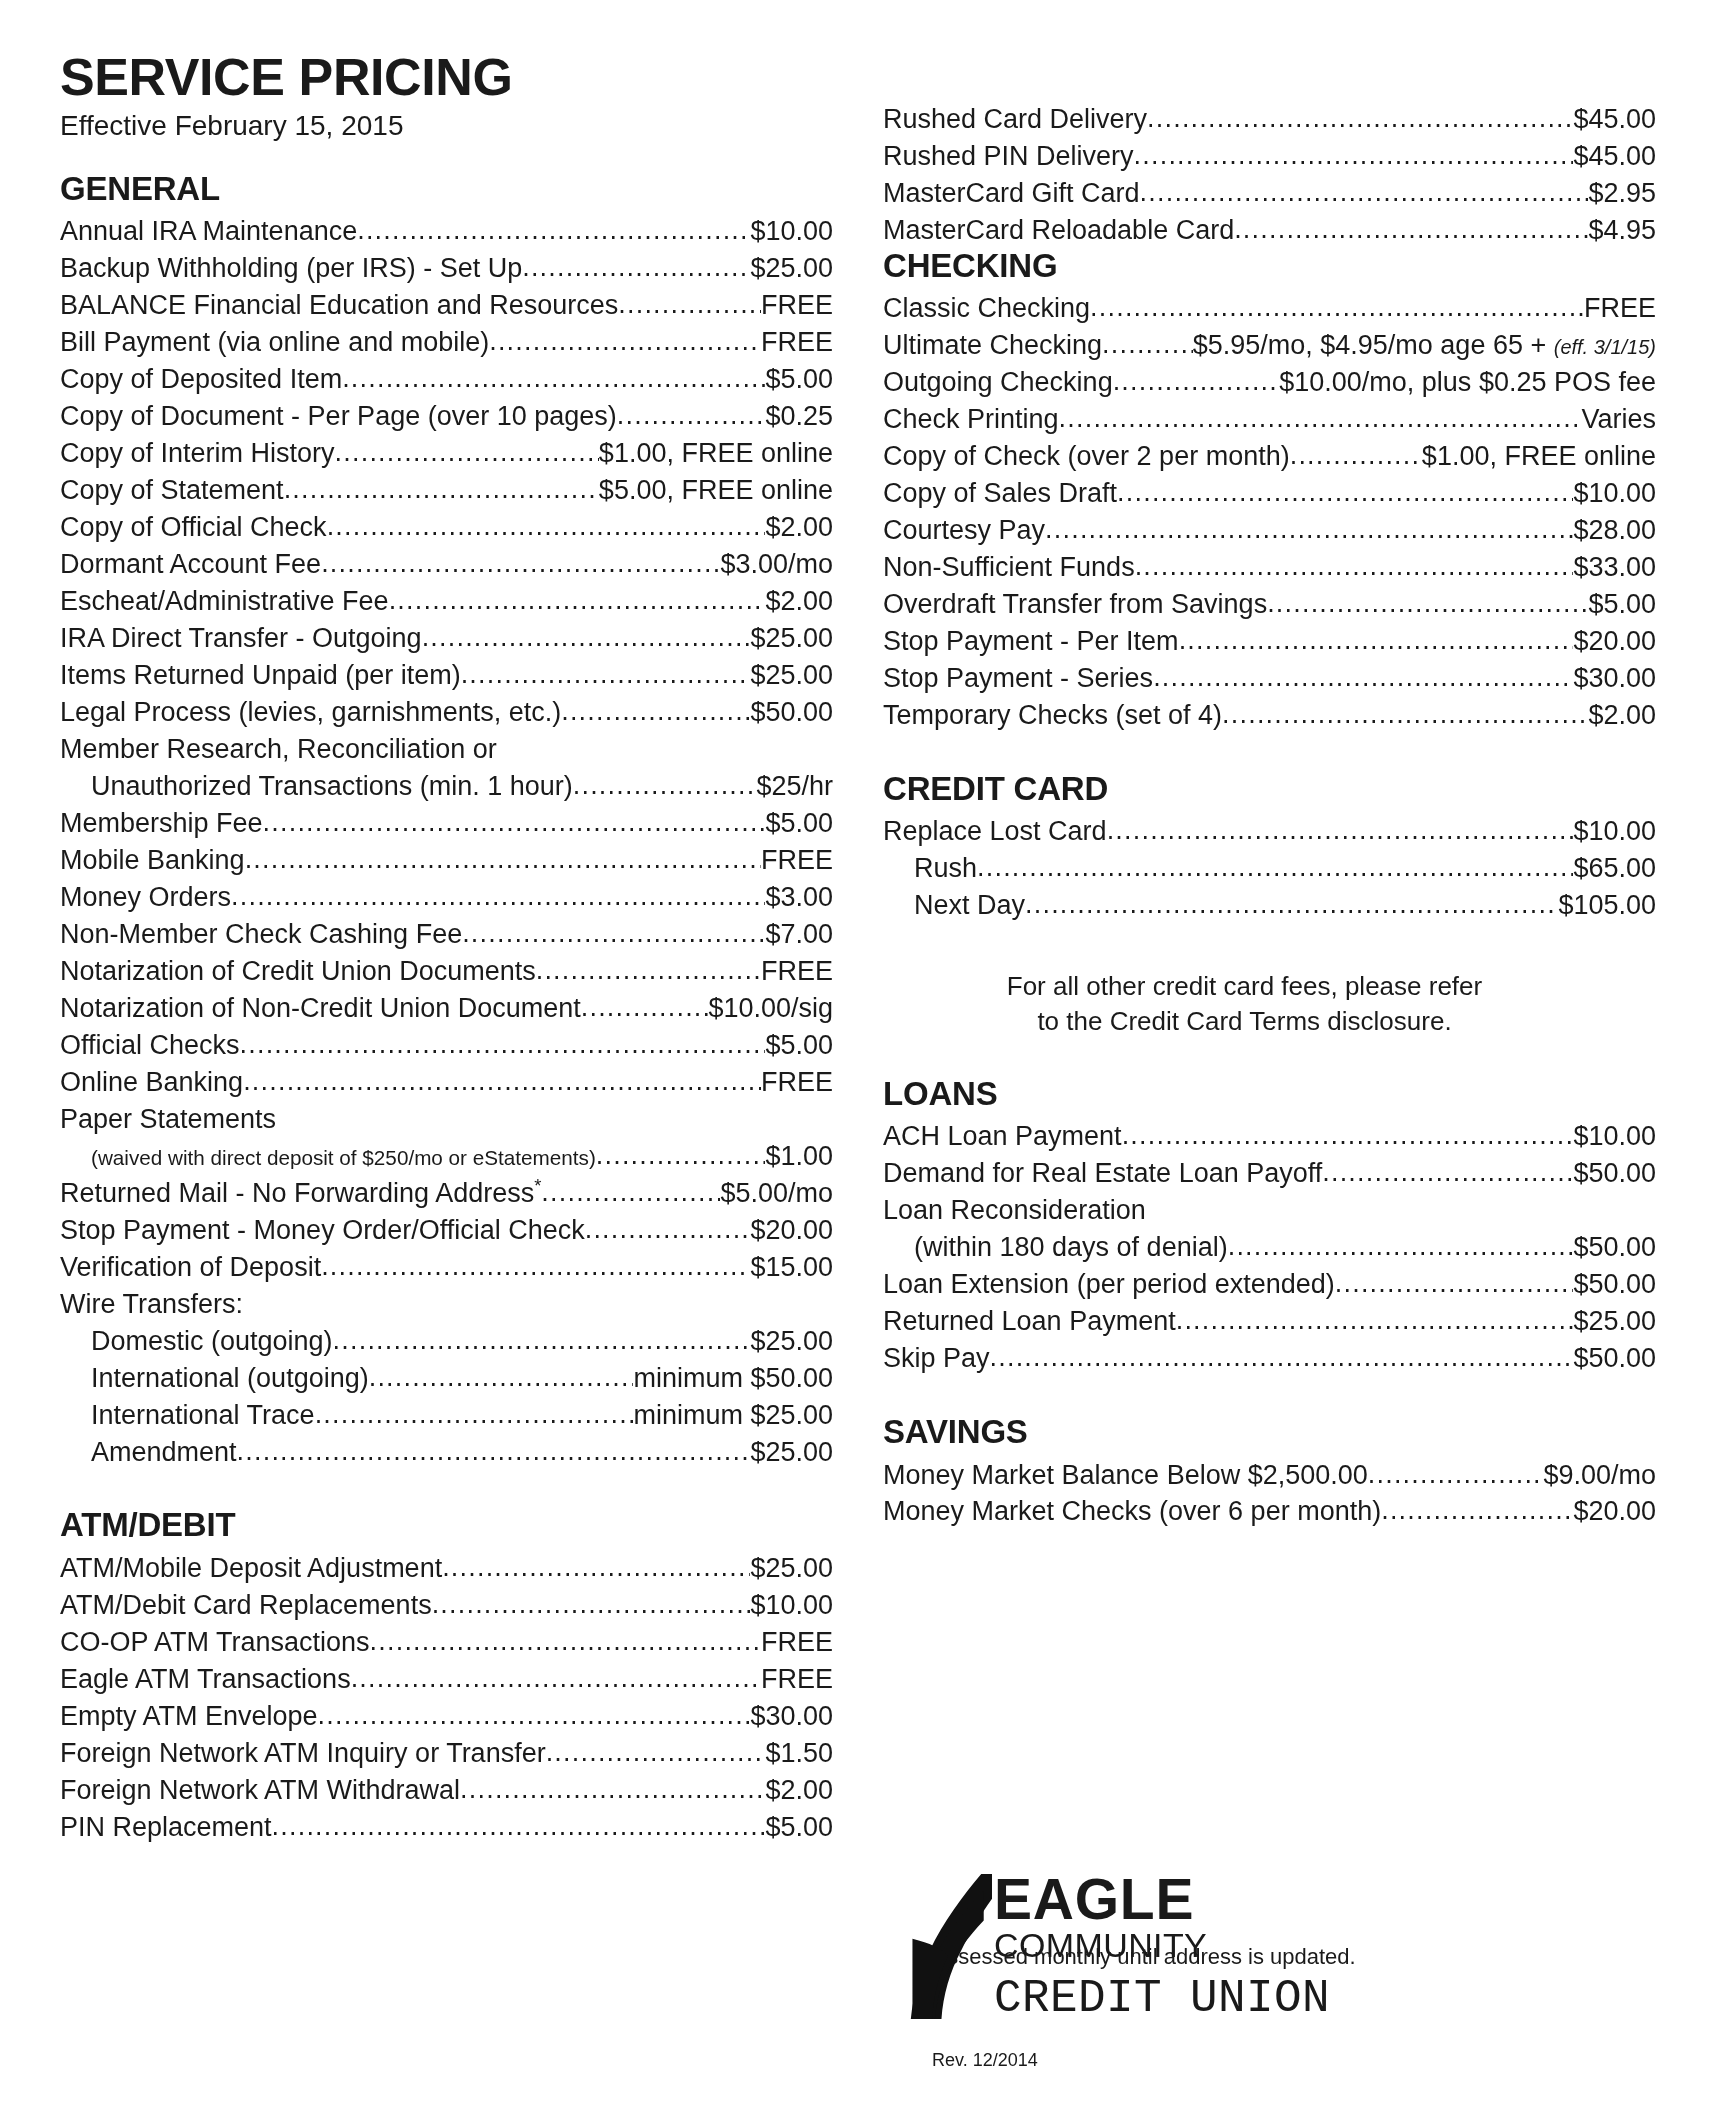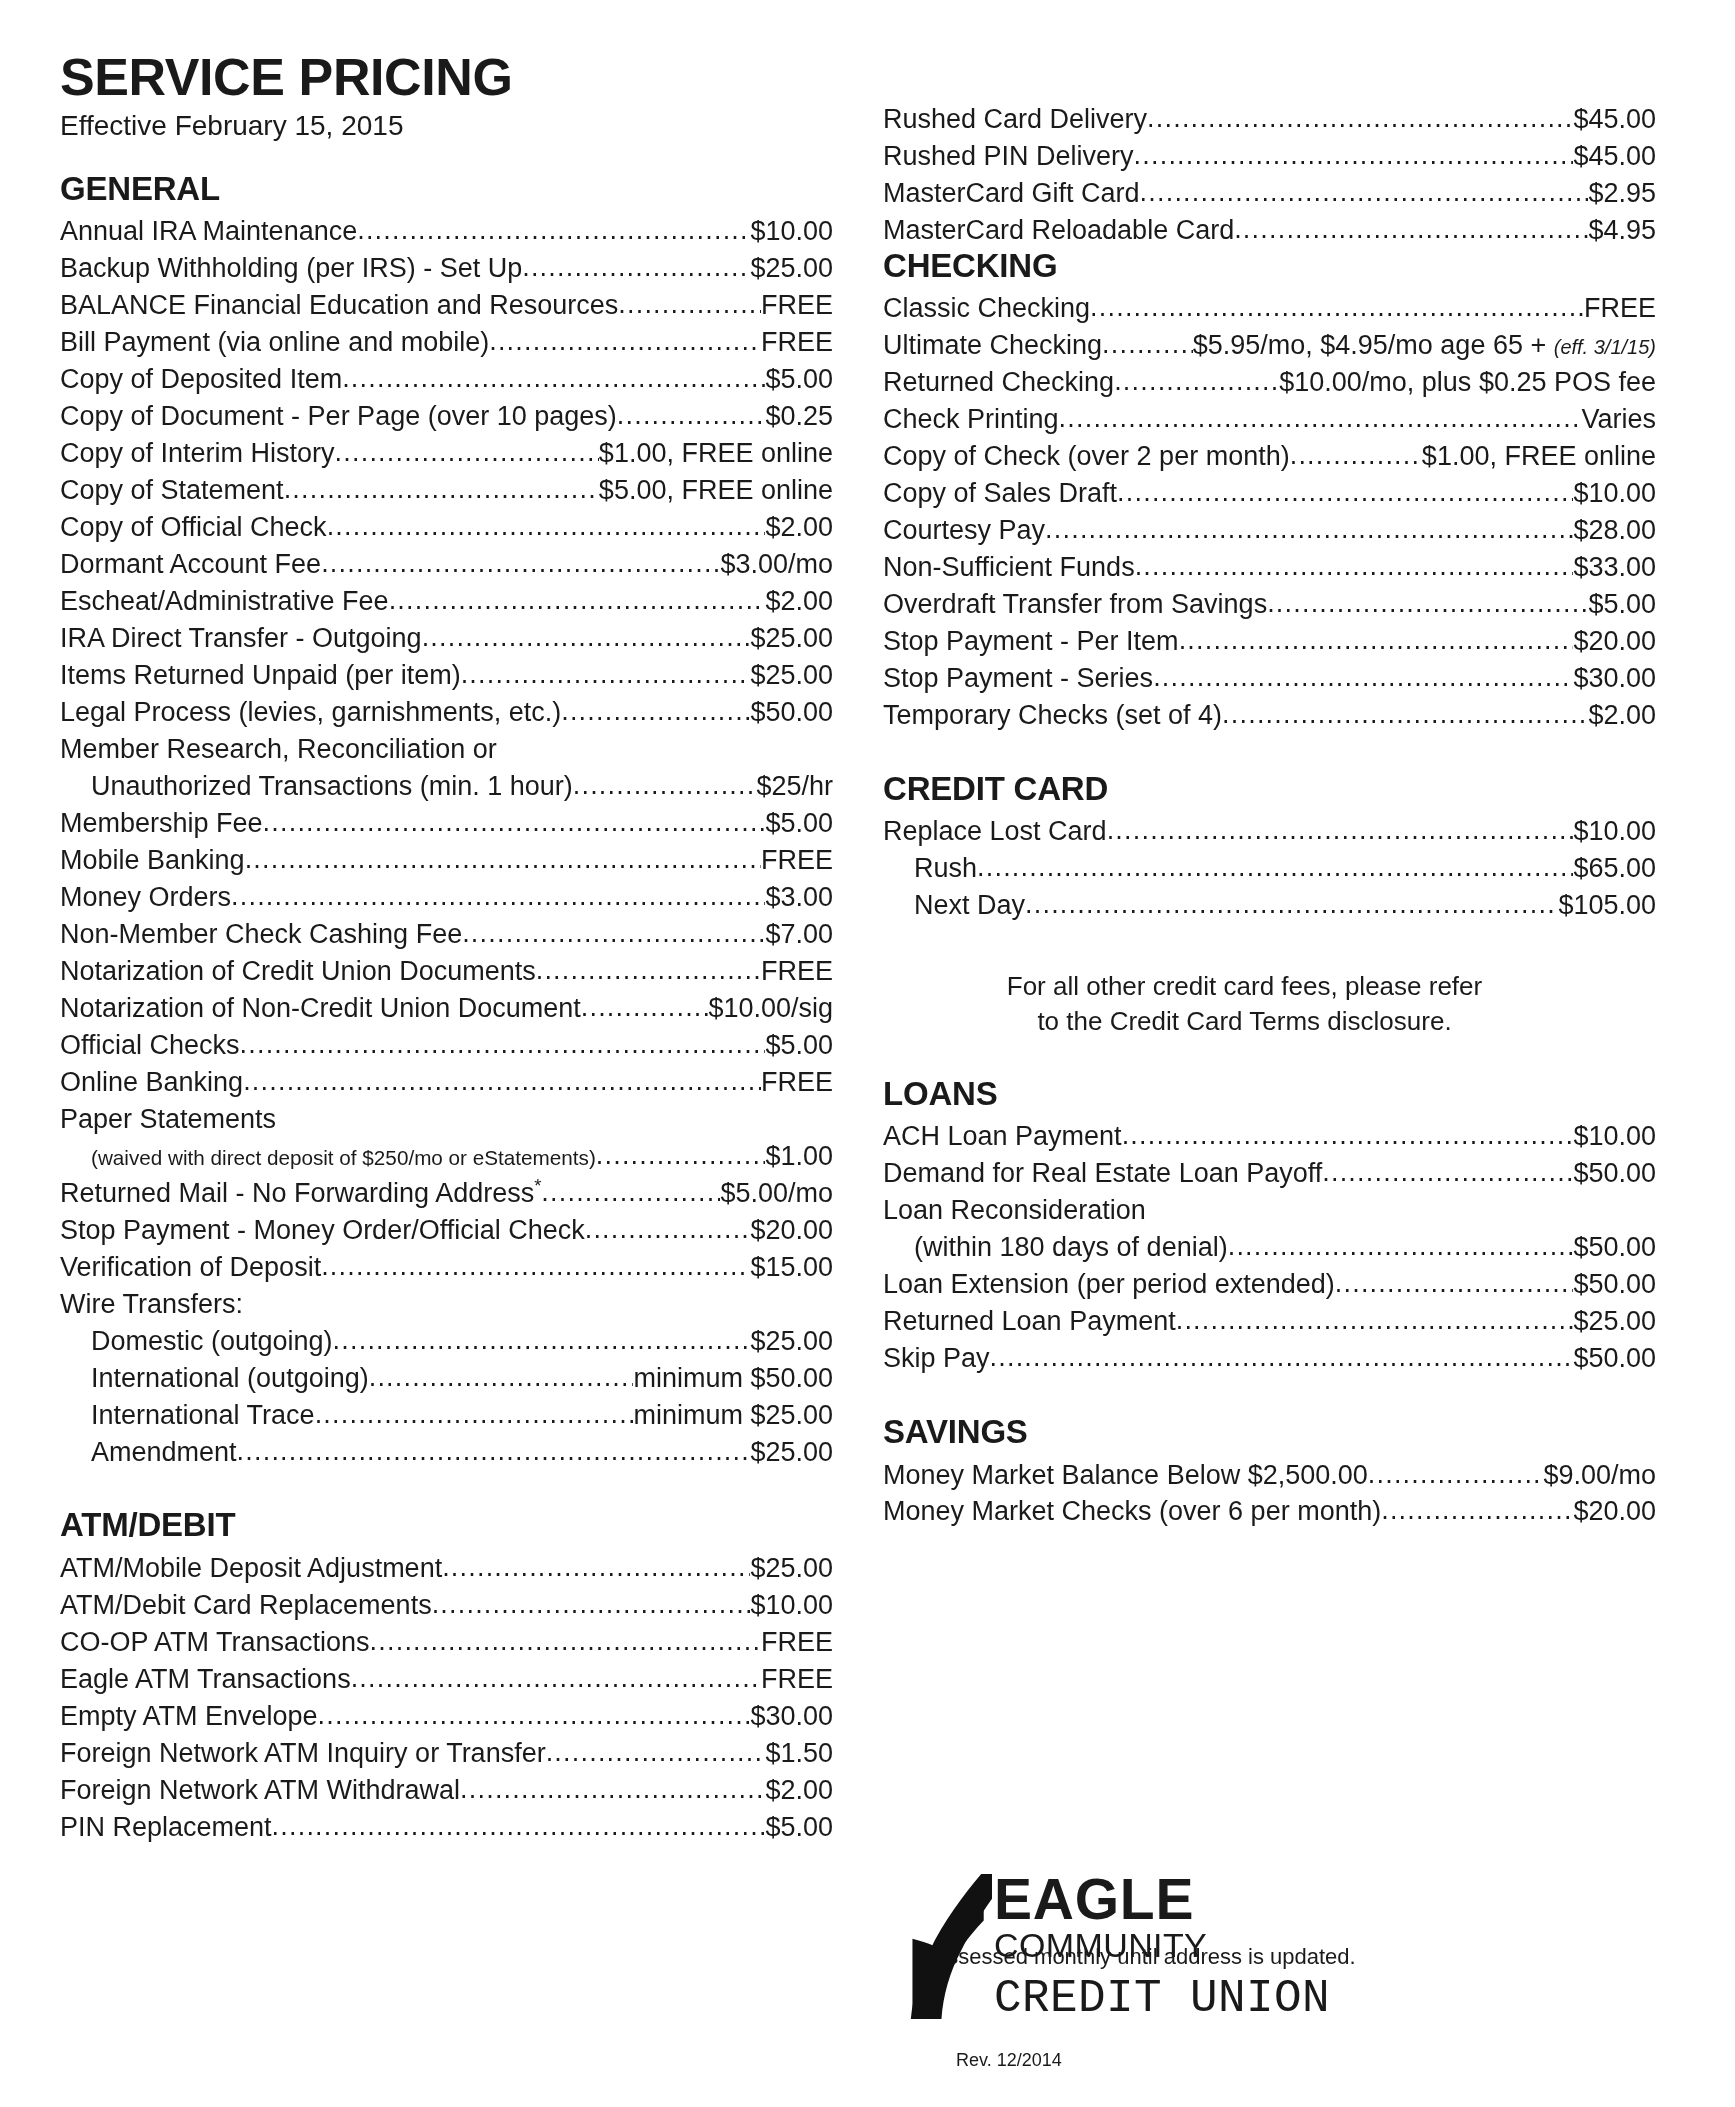--- a/index.html
+++ b/index.html
@@ -116,21 +116,21 @@
     height: 298px;
   }
   .footnote {
     position: absolute;
     left: 924px;
     top: 134px;
     font-size: 22px;
   }
   .rev {
     position: absolute;
-    left: 956px;
+    left: 932px;
     top: 240px;
     font-size: 18px;
   }
   .logo-block {
     position: absolute;
     right: 62px;
     top: 62px;
     display: flex;
     flex-direction: column;
     align-items: flex-end;
@@ -427,21 +427,21 @@
             <span class="label">Classic Checking</span>
             <span class="leader">................................................................................................................................................................</span>
             <span class="price">FREE</span>
           </div>
           <div class="row">
             <span class="label">Ultimate Checking</span>
             <span class="leader">................................................................................................................................................................</span>
             <span class="price">$5.95/mo, $4.95/mo age 65 + <span class="italic-note">(eff. 3/1/15)</span></span>
           </div>
           <div class="row">
-            <span class="label">Returned Checking</span>
+            <span class="label">Outgoing Checking</span>
             <span class="leader">................................................................................................................................................................</span>
             <span class="price">$10.00/mo, plus $0.25 POS fee</span>
           </div>
           <div class="row">
             <span class="label">Check Printing</span>
             <span class="leader">................................................................................................................................................................</span>
             <span class="price"> Varies</span>
           </div>
           <div class="row">
             <span class="label">Copy of Check (over 2 per month)</span>

